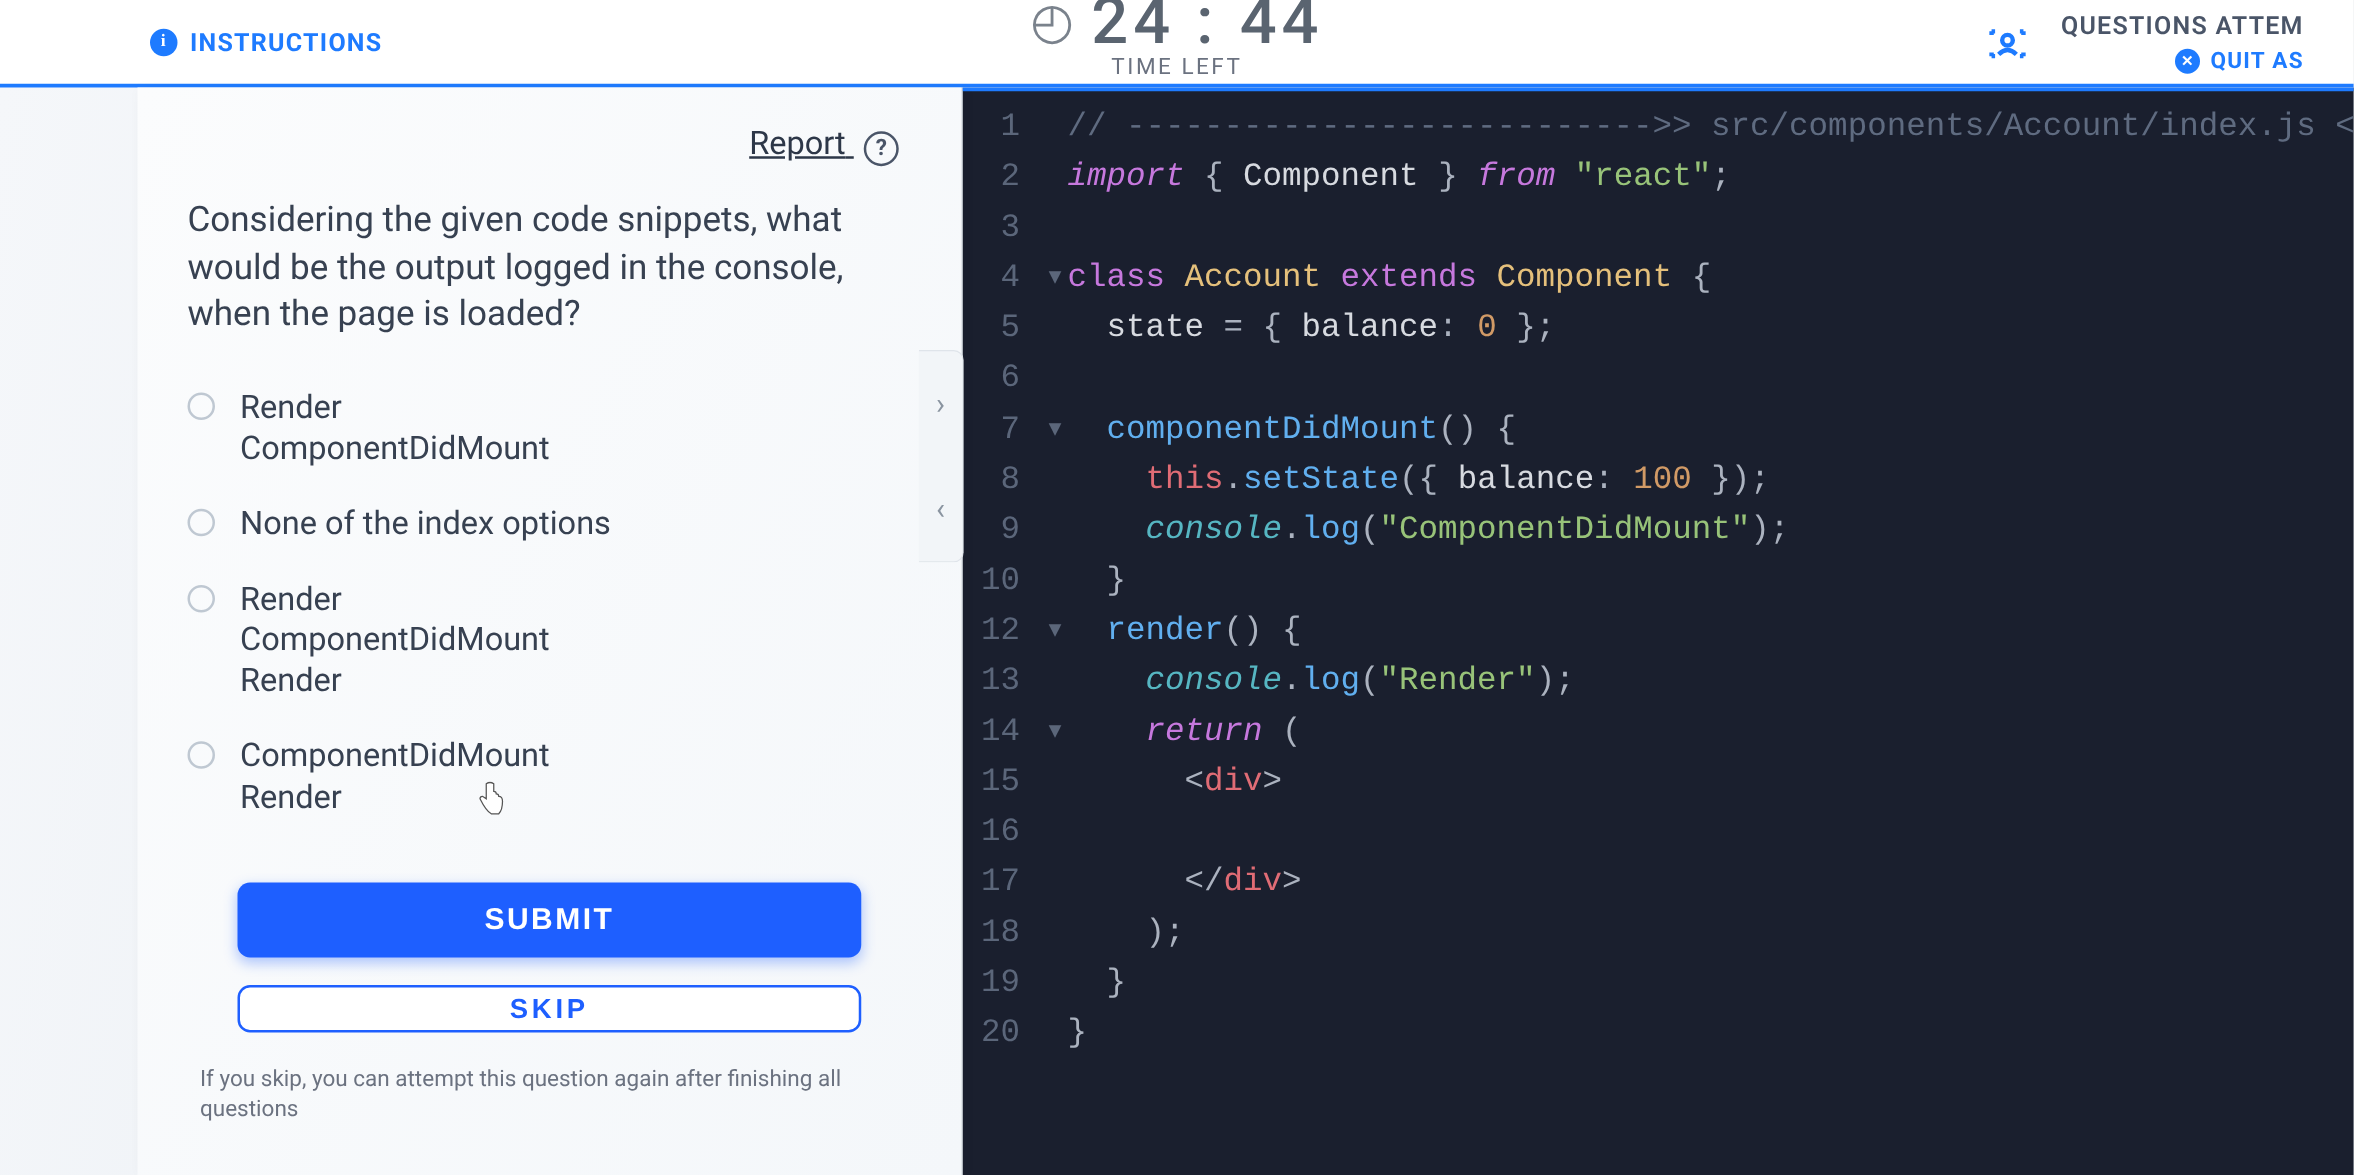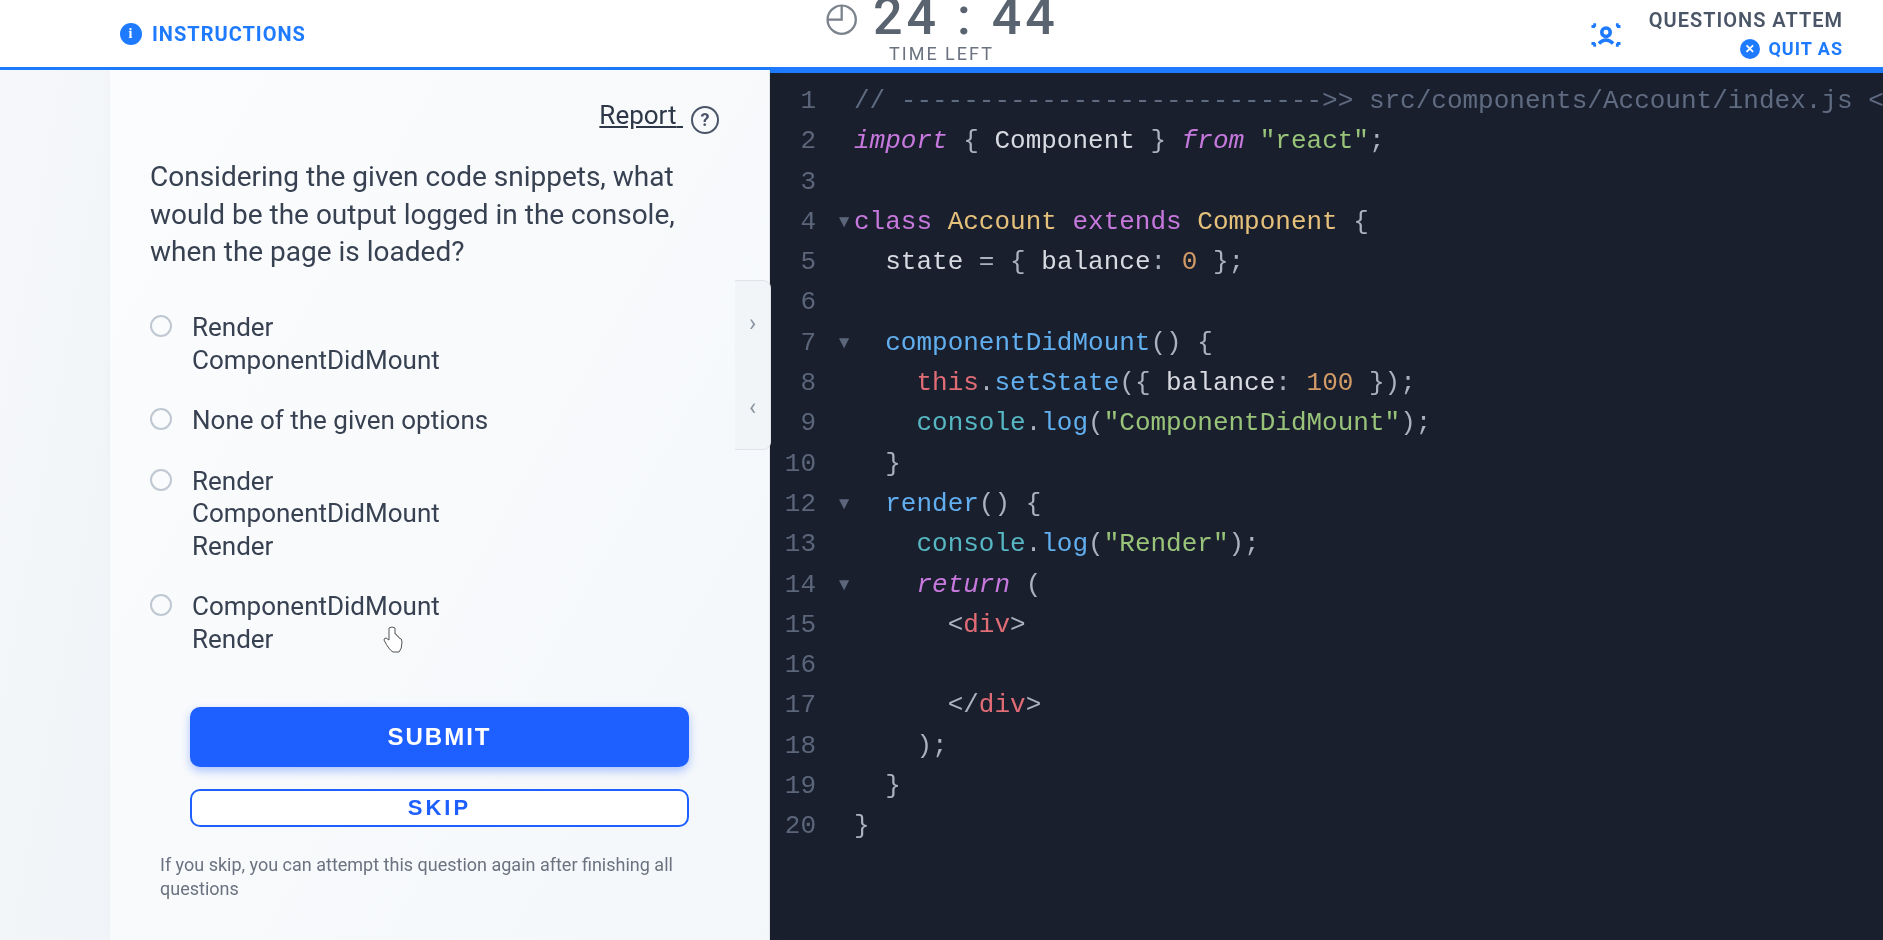--- a/index.html
+++ b/index.html
@@ -111,21 +111,21 @@
   .c-kw { color:#c678dd; font-style:italic;}
   .c-kw2 { color:#c678dd;}
   .c-name { color:#e5c07b;}
   .c-string { color:#98c379;}
   .c-num { color:#d19a66;}
   .c-punct { color:#abb2bf;}
   .c-ident { color:#d7dae0;}
   .c-func { color:#61afef;}
   .c-this { color:#e06c75;}
   .c-tag { color:#e06c75;}
-  .c-console { color:#56b6c2; }
+  .c-console { color:#56b6c2; font-style:italic;}
   
   .cursor-hand {
     position:absolute; width:26px; height:30px; pointer-events:none;
   }
 </style>
 </head>
 <body>
 
 <div class="top-bar">
   <div class="instructions">
@@ -165,21 +165,21 @@
     </div>
     <div class="question-text">Considering the given code snippets, what would be the output logged in the console, when the page is loaded?</div>
     <div class="options">
       <label class="option">
         <span class="radio"></span>
         <span class="option-text">Render
 ComponentDidMount</span>
       </label>
       <label class="option">
         <span class="radio"></span>
-        <span class="option-text">None of the given options</span>
+        <span class="option-text">None of the index options</span>
       </label>
       <label class="option">
         <span class="radio"></span>
         <span class="option-text">Render
 ComponentDidMount
 Render</span>
       </label>
       <label class="option" style="position:relative;">
         <span class="radio"></span>
         <span class="option-text">ComponentDidMount

